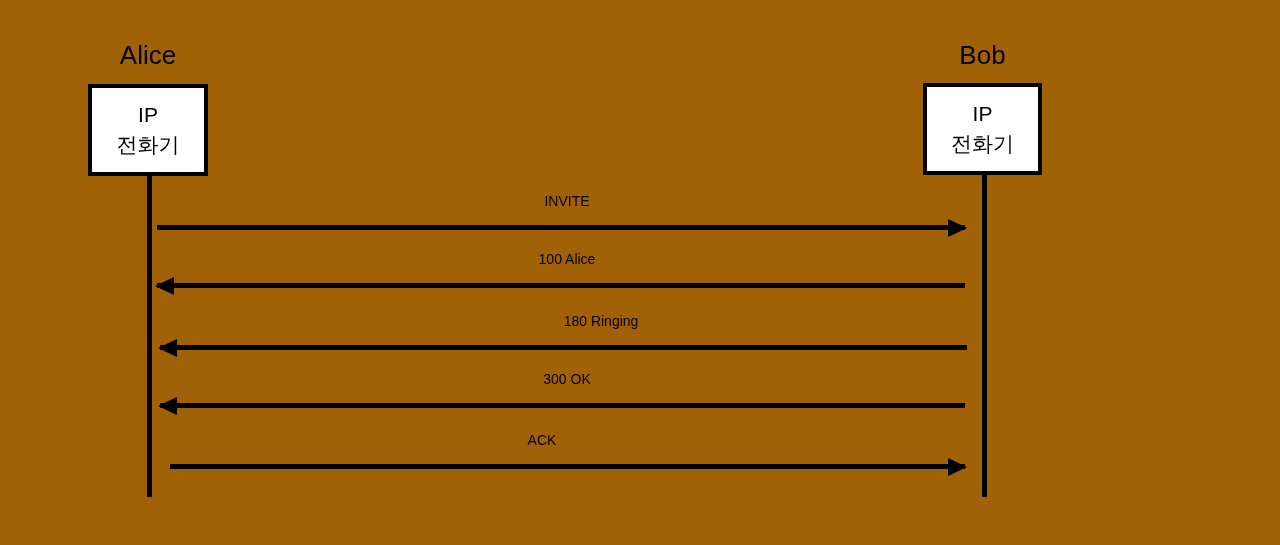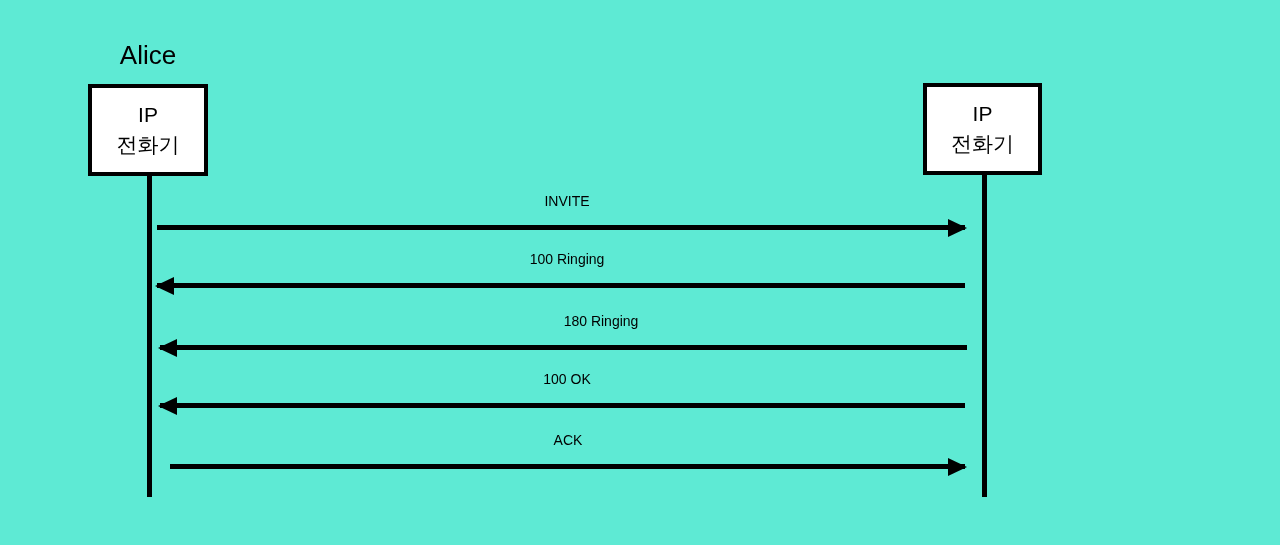--- a/index.html
+++ b/index.html
@@ -5,21 +5,21 @@
   html, body {
     margin: 0;
     padding: 0;
     background: #ffffff;
     font-family: "Liberation Sans", "DejaVu Sans", sans-serif;
   }
   .canvas {
     position: relative;
     width: 1280px;
     height: 545px;
-    background: #5eead4;
+    background: #a16207;
     overflow: hidden;
     color: #000000;
   }
   .actor-name {
     position: absolute;
     text-align: center;
     font-size: 26px;
     font-weight: 400;
     line-height: 30px;
     color: #000000;
@@ -81,44 +81,45 @@
 
   <div class="actor-name" style="left:88px; top:40px; width:120px;">Alice</div>
 
   <div class="actor-box" style="left:88px; top:84px; width:120px; height:92px;">
     <div>IP</div>
     <div>전화기</div>
   </div>
 
   <div class="lifeline" style="left:147px; top:176px; height:321px;"></div>
 
+  <div class="actor-name" style="left:923px; top:40px; width:119px;">Bob</div>
 
   <div class="actor-box" style="left:923px; top:83px; width:119px; height:92px;">
     <div>IP</div>
     <div>전화기</div>
   </div>
 
   <div class="lifeline" style="left:982px; top:175px; height:322px;"></div>
 
   <div>
       <div class="msg-label" style="left: 567px; top: 188px;">INVITE</div>
       <div class="msg-line" style="left: 157px; top: 225px; width: 808px;">
         <div class="arrow-head head-right"></div>
       </div>
-      <div class="msg-label" style="left: 567px; top: 246px;">100 Ringing</div>
+      <div class="msg-label" style="left: 567px; top: 246px;">100 Alice</div>
       <div class="msg-line" style="left: 157px; top: 283px; width: 808px;">
         <div class="arrow-head head-left"></div>
       </div>
       <div class="msg-label" style="left: 567px; top: 308px; margin-left: 34px;">180 Ringing</div>
       <div class="msg-line" style="left: 160px; top: 345px; width: 807px;">
         <div class="arrow-head head-left"></div>
       </div>
-      <div class="msg-label" style="left: 567px; top: 366px;">100 OK</div>
+      <div class="msg-label" style="left: 567px; top: 366px;">300 OK</div>
       <div class="msg-line" style="left: 160px; top: 403px; width: 805px;">
         <div class="arrow-head head-left"></div>
       </div>
-      <div class="msg-label" style="left: 568px; top: 427px;">ACK</div>
+      <div class="msg-label" style="left: 542px; top: 427px;">ACK</div>
       <div class="msg-line" style="left: 170px; top: 464px; width: 795px;">
         <div class="arrow-head head-right"></div>
       </div>
     </div>
 
 </div>
 
 </body></html>

